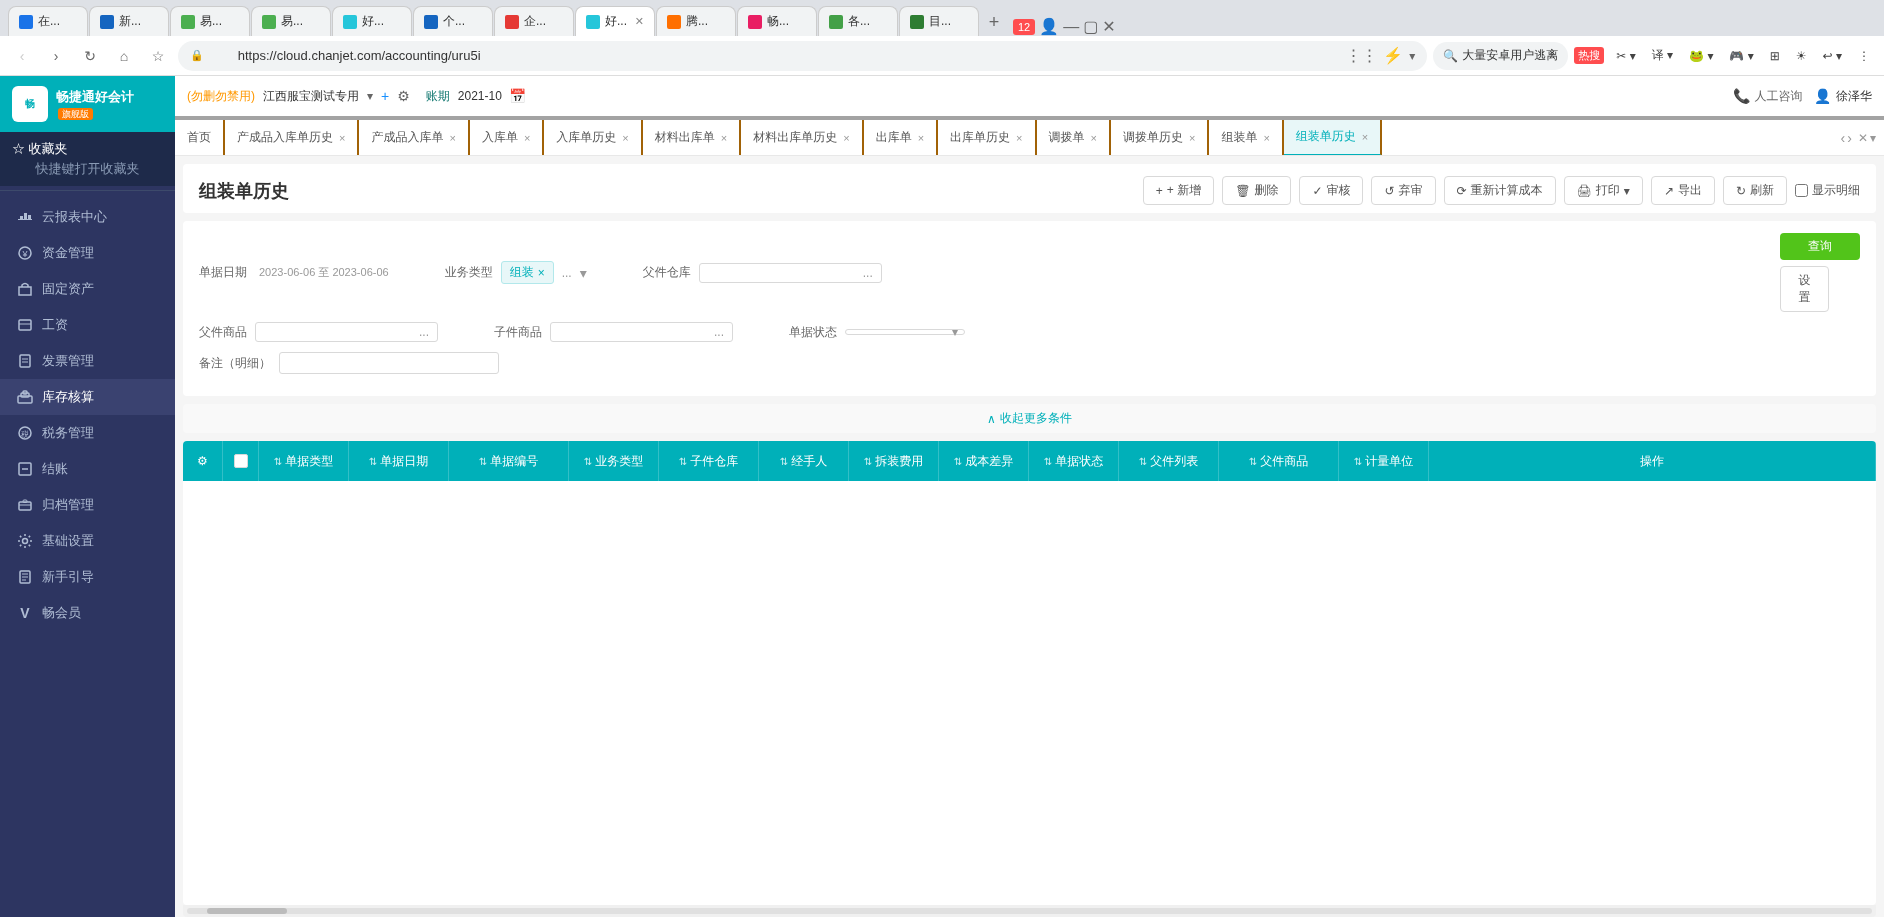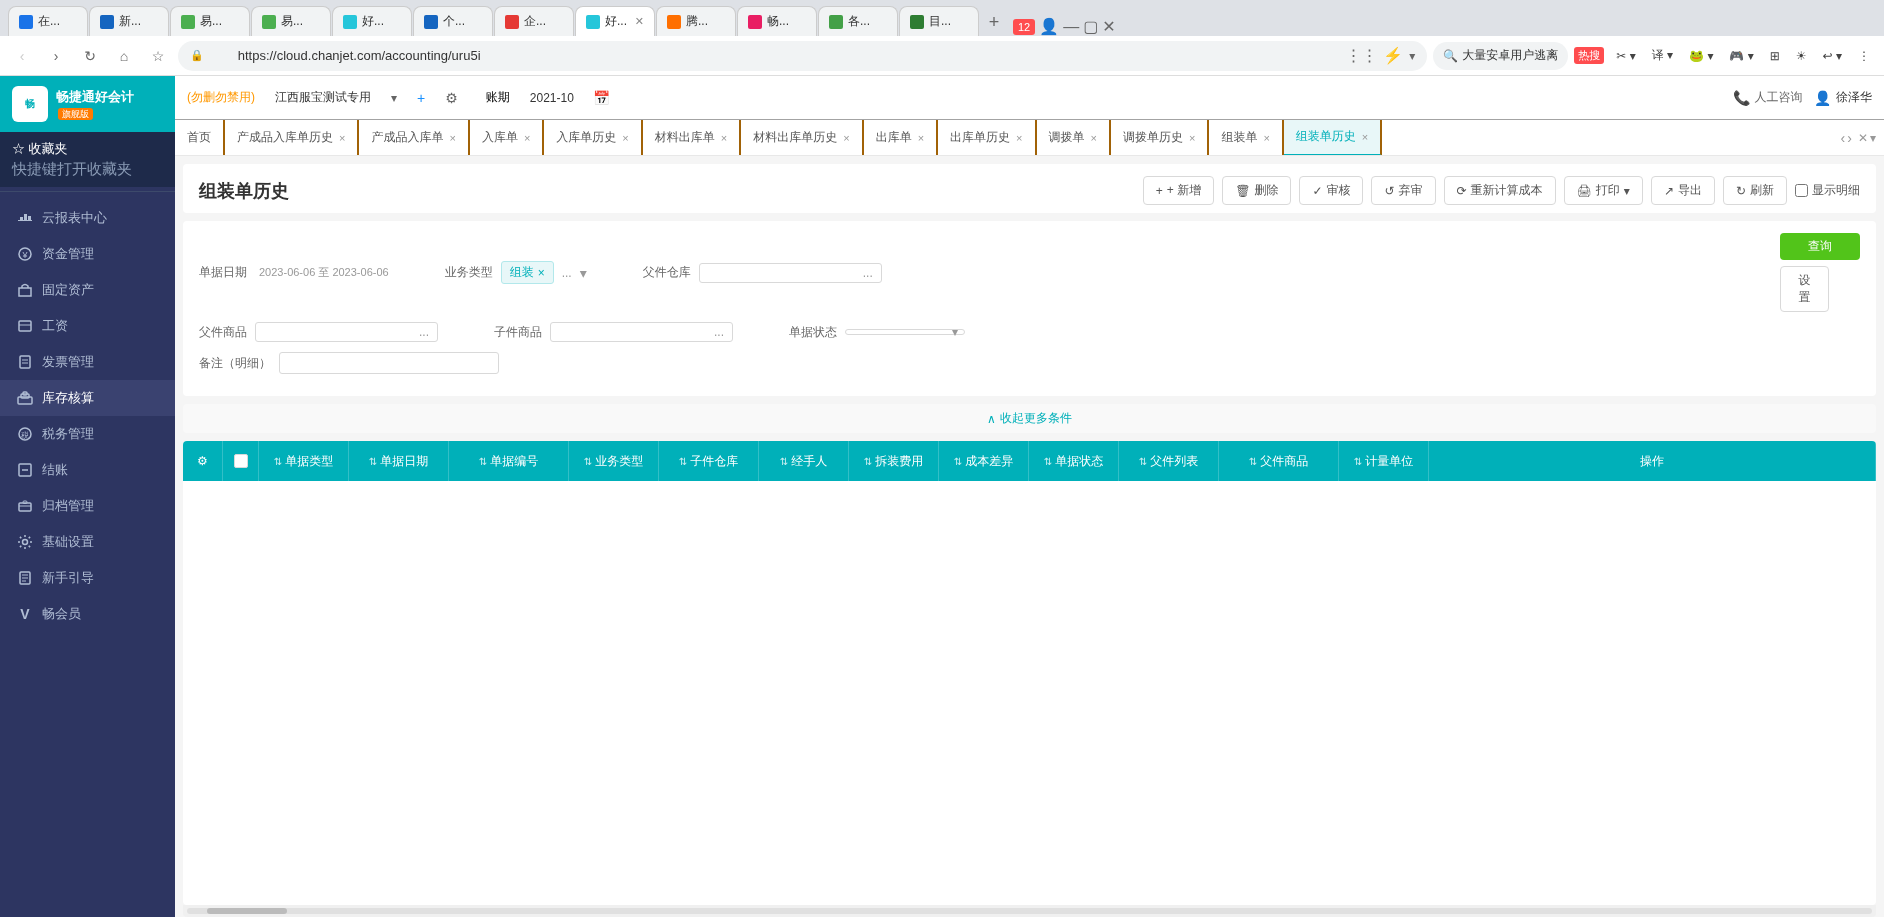--- a/index.html
+++ b/index.html
@@ -29,32 +29,32 @@
     
     .app-container { display: flex; width: 1884px; height: 841px; background: #f5f5f5; }
 
     
     .sidebar { width: 175px; background: #2d3561; display: flex; flex-direction: column; flex-shrink: 0; height: 100%; }
     .sidebar-logo { background: #00b0b9; padding: 10px 12px; display: flex; align-items: center; gap: 8px; }
     .sidebar-logo-icon { width: 36px; height: 36px; background: #fff; border-radius: 6px; display: flex; align-items: center; justify-content: center; font-size: 13px; color: #00b0b9; font-weight: bold; }
     .sidebar-logo-badge { background: #ff7a00; color: #fff; font-size: 9px; padding: 1px 4px; border-radius: 3px; margin-left: 2px; }
     .sidebar-bookmark { background: #1e2a4a; padding: 8px 12px; display: flex; flex-direction: column; gap: 2px; }
     .sidebar-bookmark-title { color: #fff; font-size: 13px; display: flex; align-items: center; gap: 4px; }
-    .sidebar-bookmark-sub { color: #8a9bb5; font-size: 15px; }
+    .sidebar-bookmark-sub { color: #8a9bb5; font-size: 13px; text-align: center; }
     .sidebar-divider { height: 1px; background: #3d4a6b; margin: 4px 0; }
     .sidebar-nav { flex: 1; overflow-y: auto; padding: 4px 0; }
     .sidebar-item { display: flex; align-items: center; gap: 8px; padding: 9px 16px; color: #b0bdd4; cursor: pointer; font-size: 13px; }
     .sidebar-item.active { background: #3a4270; color: #fff; }
     .sidebar-item-icon { width: 18px; height: 18px; display: flex; align-items: center; justify-content: center; font-size: 14px; }
 
     
     .main-content { flex: 1; display: flex; flex-direction: column; overflow: hidden; background: #f5f5f5; }
 
     
-    .app-topbar { background: #fff; height: 44px; display: flex; align-items: center; padding: 0 12px; gap: 20px; border-bottom: 1px solid #a3a3a3; flex-shrink: 0; }
+    .app-topbar { background: #fff; height: 44px; display: flex; align-items: center; padding: 0 12px; gap: 8px; border-bottom: 4px solid #a3a3a3; flex-shrink: 0; }
 
     
     .nav-tabs { background: #fff; border-bottom: 1px solid #e8e8e8; display: flex; align-items: center; flex-shrink: 0; overflow: hidden; height: 36px; }
     .nav-tab { display: flex; align-items: center; padding: 0 12px; height: 36px; font-size: 12px; color: #555; cursor: pointer; border-right: 2px solid #a16207; white-space: nowrap; flex-shrink: 0; }
     .nav-tab.active { background: #e8f7f8; color: #00b0b9; border-bottom: 2px solid #00b0b9; }
     .nav-tab .tab-x { margin-left: 6px; color: #999; font-size: 11px; }
     .nav-tab-arrows { display: flex; align-items: center; gap: 2px; margin-left: auto; padding: 0 8px; }
 
     
     .page-content { flex: 1; overflow: auto; padding: 0; display: flex; flex-direction: column; }
@@ -341,21 +341,21 @@
   </div>
 
   <div class="main-content">
 
     <div class="app-topbar">
       <span style="color:#ff9800;font-size:12px;">(勿删勿禁用)</span>
       <span style="color:#333;font-size:12px;font-weight:500;">江西服宝测试专用</span>
       <span style="color:#666;">▾</span>
       <span style="color:#1890ff;font-size:14px;cursor:pointer;">+</span>
       <span style="color:#666;font-size:14px;cursor:pointer;">⚙</span>
-      <span style="color:#000000;font-size:12px;margin-left:8px;">账期</span>
+      <span style="color:#0f766e;font-size:12px;margin-left:8px;">账期</span>
       <span style="color:#333;font-size:12px;">2021-10</span>
       <span style="font-size:14px;cursor:pointer;color:#666;">📅</span>
       <div style="margin-left:auto;display:flex;align-items:center;gap:12px;">
         <div style="display:flex;align-items:center;gap:4px;cursor:pointer;">
           <span style="font-size:14px;">📞</span>
           <span style="font-size:12px;color:#666;">人工咨询</span>
         </div>
         <div style="display:flex;align-items:center;gap:4px;cursor:pointer;">
           <span style="font-size:14px;">👤</span>
           <span style="font-size:12px;color:#333;">徐泽华</span>

